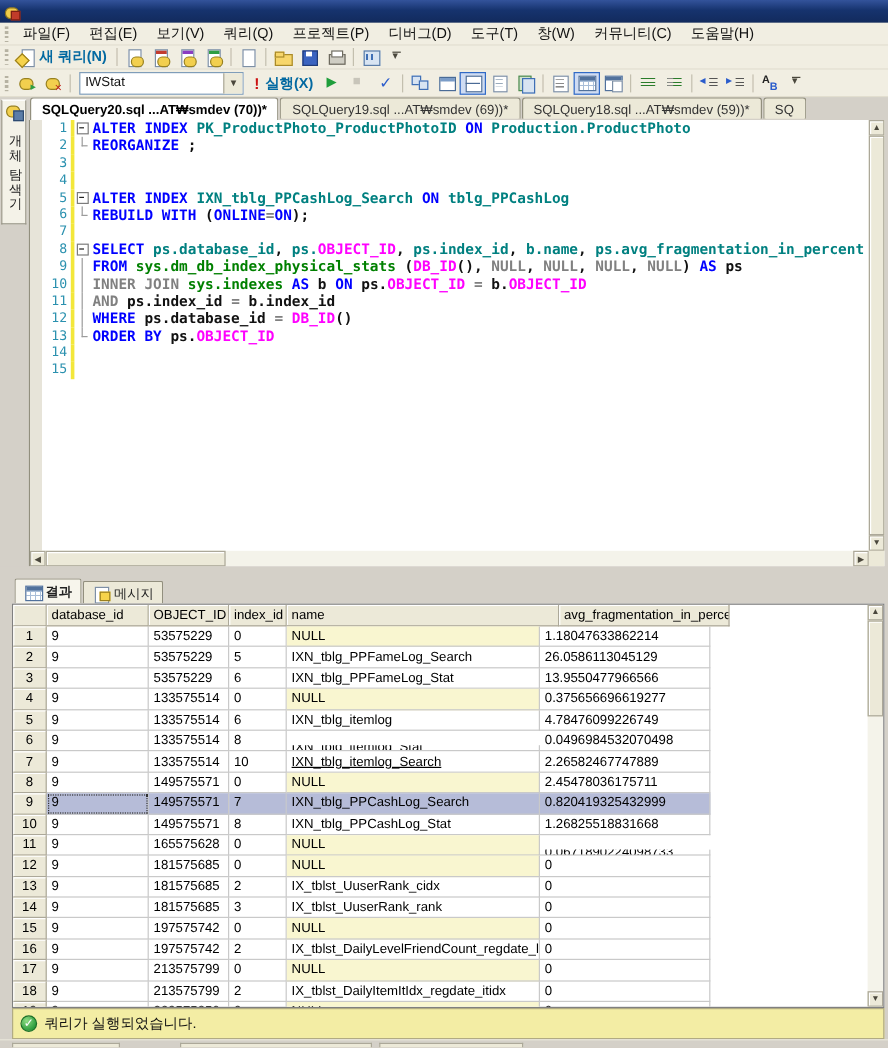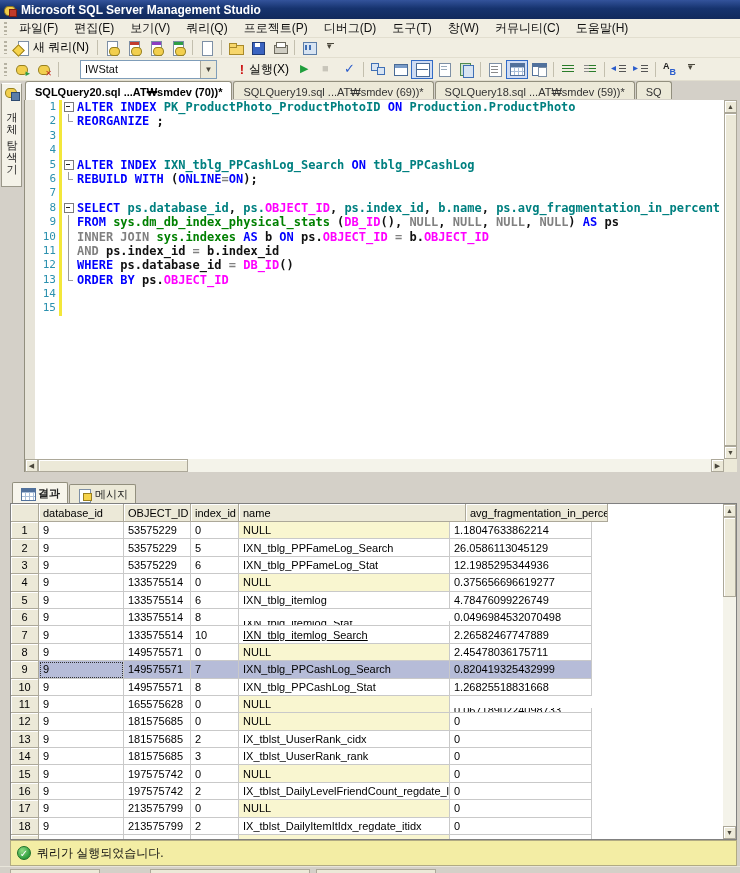--- a/index.html
+++ b/index.html
@@ -17,21 +17,21 @@
   
   .menubar{height:19px;flex:none;background:#f1eee2;display:flex;align-items:center;font-size:12px;border-bottom:1px solid #e2decf;padding-left:2px;}
   .grip{width:3px;height:13px;margin:0 4px 0 2px;background:repeating-linear-gradient(180deg,#b6b2a2 0 2px,rgba(0,0,0,0) 2px 4px);flex:none;}
   .menu-item{padding:2px 8px;color:#111;white-space:nowrap;}
 
   
   .toolbar{flex:none;background:#f1eee2;display:flex;align-items:center;padding-left:2px;border-bottom:1px solid #e2decf;}
   .tb1{height:20px;}
   .tb2{height:23px;}
   .tbtn{height:19px;min-width:20px;display:flex;align-items:center;justify-content:center;gap:3px;padding:0 2px;border:1px solid rgba(0,0,0,0);}
-  .tbtn .lbl{font-size:12px;color:#000000;white-space:nowrap;padding-right:2px;}
+  .tbtn .lbl{font-size:12px;color:#0369a1;white-space:nowrap;padding-right:2px;font-weight:bold;}
   .tbtn.pressed{border:1px solid #316ac5;background:#cfdcf3;}
   .tbtn.disabled{opacity:.55;}
   .tsep{width:1px;height:15px;background:#c3bfae;margin:0 3px;flex:none;}
 
   
   .ic{width:16px;height:16px;display:inline-block;position:relative;flex:none;}
   
   .pg::before{content:"";position:absolute;left:3px;top:1px;width:9px;height:13px;background:#fff;border:1px solid #7d8fa5;}
   
   .dbr::after{content:"";position:absolute;right:0;bottom:0;width:9px;height:7px;background:#f2cf4e;border:1px solid #97801f;border-radius:45%/60%;z-index:2;}
@@ -78,21 +78,21 @@
   .i-increase-indent::before{content:"▸";position:absolute;left:0;top:1px;color:#2a5ccc;font-size:10px;}
   .i-change-case::before{content:"A";position:absolute;left:1px;top:0;font-size:9px;font-weight:bold;color:#222;}
   .i-change-case::after{content:"B";position:absolute;right:2px;bottom:0;font-size:9px;font-weight:bold;color:#2a5ccc;}
   .i-excl{color:#cc1111;font-weight:bold;font-size:13px;width:8px;text-align:center;flex:none;}
   .i-objexp::before{content:"";position:absolute;left:1px;top:3px;width:10px;height:8px;background:#f2cf4e;border:1px solid #97801f;border-radius:45%/60%;}
   .i-objexp::after{content:"";position:absolute;right:0;bottom:0;width:7px;height:7px;background:#5b7da8;border:1px solid #2e4a70;}
   .i-message::before{content:"";position:absolute;left:2px;top:2px;width:10px;height:12px;background:#fff;border:1px solid #7d8fa5;}
   .i-message::after{content:"";position:absolute;right:0;bottom:1px;width:7px;height:6px;background:#f6d34b;border:1px solid #9a7f1d;}
 
   
-  .combo{width:137px;height:19px;background:#fff;border:1px solid #7f9db9;display:flex;align-items:center;margin:0 18px;}
+  .combo{width:137px;height:19px;background:#fff;border:1px solid #7f9db9;display:flex;align-items:center;margin:0 4px;}
   .combo .cval{flex:1;font-size:11px;padding-left:4px;color:#111;}
   .combo .cbtn{width:16px;height:17px;background:#ece9d8;border-left:1px solid #aca899;display:flex;align-items:center;justify-content:center;font-size:8px;color:#4a473c;}
 
   
   .main{flex:1;position:relative;background:#d4d0c8;}
 
   
   .oe-vtab{position:absolute;left:1px;top:2px;width:21px;height:104px;background:#f4f2e8;border:1px solid #9a9789;border-top:1px solid #fff;display:flex;flex-direction:column;align-items:center;z-index:3;}
   .oe-vtab .ic{margin-top:1px;}
   .oe-label{writing-mode:vertical-rl;font-size:11px;color:#222;margin-top:3px;letter-spacing:1px;white-space:nowrap;}
@@ -160,21 +160,20 @@
   .bottomstrip{height:7px;flex:none;background:#d4d0c8;position:relative;border-top:1px solid #e8e5da;}
   .bs-box{position:absolute;top:2px;height:5px;background:#ece9d8;border:1px solid #aca899;border-bottom:none;}
 </style>
 </head>
 <body>
 
 <div class="window">
 
   <div class="titlebar">
     <span class="app-ic"></span>
-    <span class="ttl">Microsoft SQL Server Management Studio</span>
   </div>
 
   <div class="menubar">
     <span class="grip"></span>
     <span style="display:flex;align-items:center;">
         <span class="menu-item">파일(F)</span>
         <span class="menu-item">편집(E)</span>
         <span class="menu-item">보기(V)</span>
         <span class="menu-item">쿼리(Q)</span>
         <span class="menu-item">프로젝트(P)</span>
@@ -489,21 +488,21 @@
               <span class="gc" style="width: 48px;">5</span>
               <span class="gc" style="width: 211px;">IXN_tblg_PPFameLog_Search</span>
               <span class="gc" style="width: 142px;">26.0586113045129</span>
             </div>
             <div class="grow">
               <span class="gc rn" style="width: 28px;">3</span>
               <span class="gc" style="width: 85px;">9</span>
               <span class="gc" style="width: 67px;">53575229</span>
               <span class="gc" style="width: 48px;">6</span>
               <span class="gc" style="width: 211px;">IXN_tblg_PPFameLog_Stat</span>
-              <span class="gc" style="width: 142px;">12.1985295344936</span>
+              <span class="gc" style="width: 142px;">13.9550477966566</span>
             </div>
             <div class="grow">
               <span class="gc rn" style="width: 28px;">4</span>
               <span class="gc" style="width: 85px;">9</span>
               <span class="gc" style="width: 67px;">133575514</span>
               <span class="gc" style="width: 48px;">0</span>
               <span class="gc nullc" style="width: 211px;">NULL</span>
               <span class="gc" style="width: 142px;">0.375656696619277</span>
             </div>
             <div class="grow">

